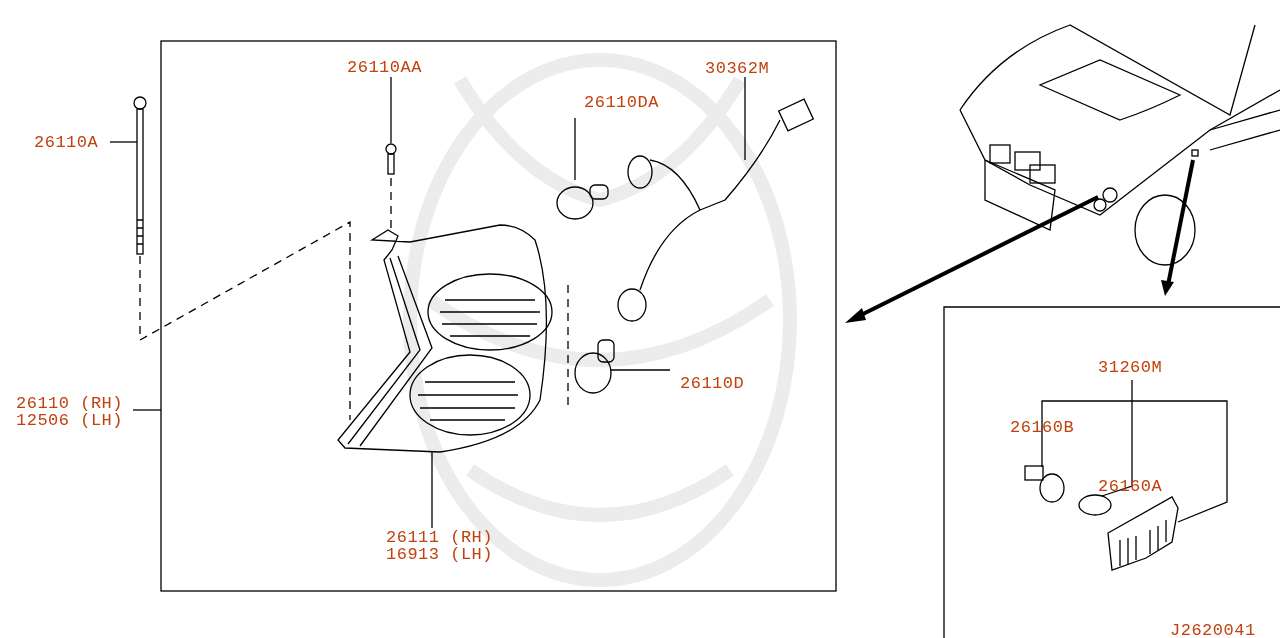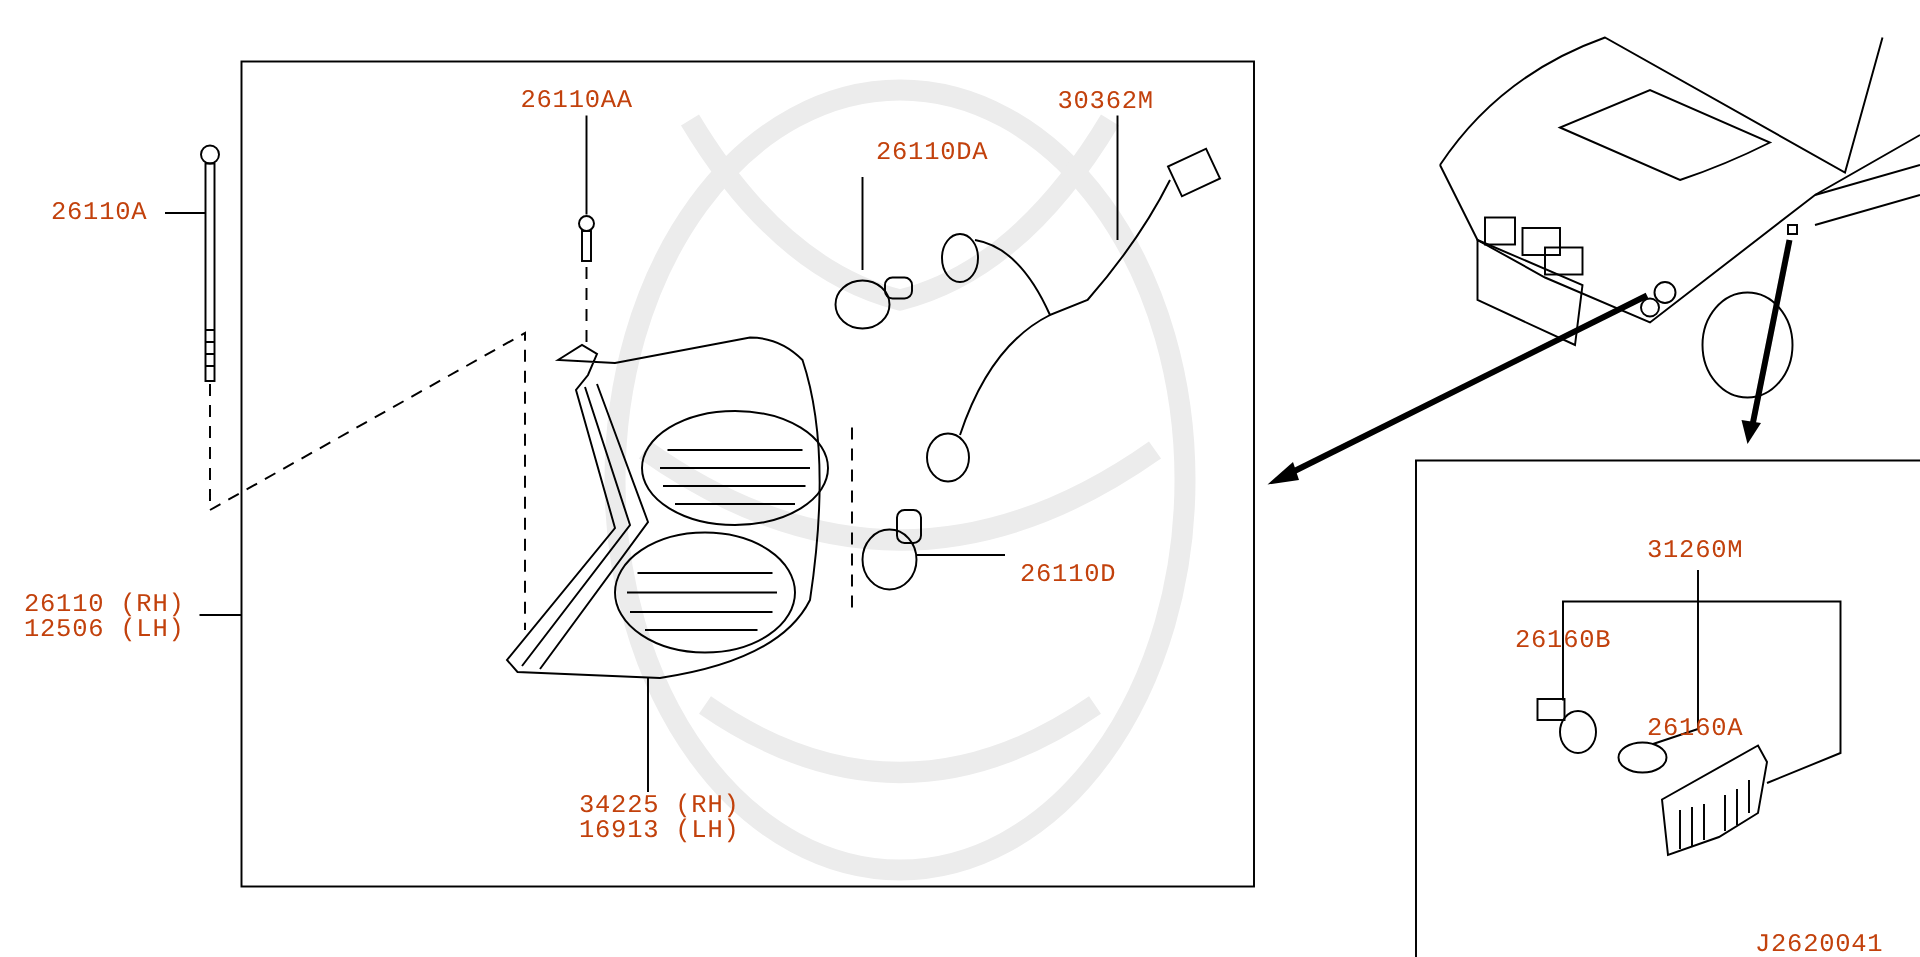--- a/index.html
+++ b/index.html
@@ -109,18 +109,18 @@
   </g>
 </svg>
 
 <div class="lbl" style="left:34px;top:134px;">26110A</div>
 <div class="lbl" style="left:347px;top:59px;">26110AA</div>
 <div class="lbl" style="left:536px;top:94px;margin-left:48px;">26110DA</div>
 <div class="lbl" style="left:705px;top:60px;">30362M</div>
 <div class="lbl" style="left:680px;top:375px;">26110D</div>
 <div class="lbl" style="left:16px;top:395px;">26110 (RH)</div>
 <div class="lbl" style="left:16px;top:412px;">12506 (LH)</div>
-<div class="lbl" style="left:386px;top:529px;">34225 (RH)</div>
+<div class="lbl" style="left:386px;top:529px;">26111 (RH)</div>
 <div class="lbl" style="left:386px;top:546px;">16913 (LH)</div>
 <div class="lbl" style="left:1098px;top:359px;">31260M</div>
 <div class="lbl" style="left:1010px;top:419px;">26160B</div>
 <div class="lbl" style="left:1098px;top:449px;margin-top:29px;">26160A</div>
 <div class="lbl" style="left:1170px;top:622px;">J2620041</div>
 
 </body></html>

